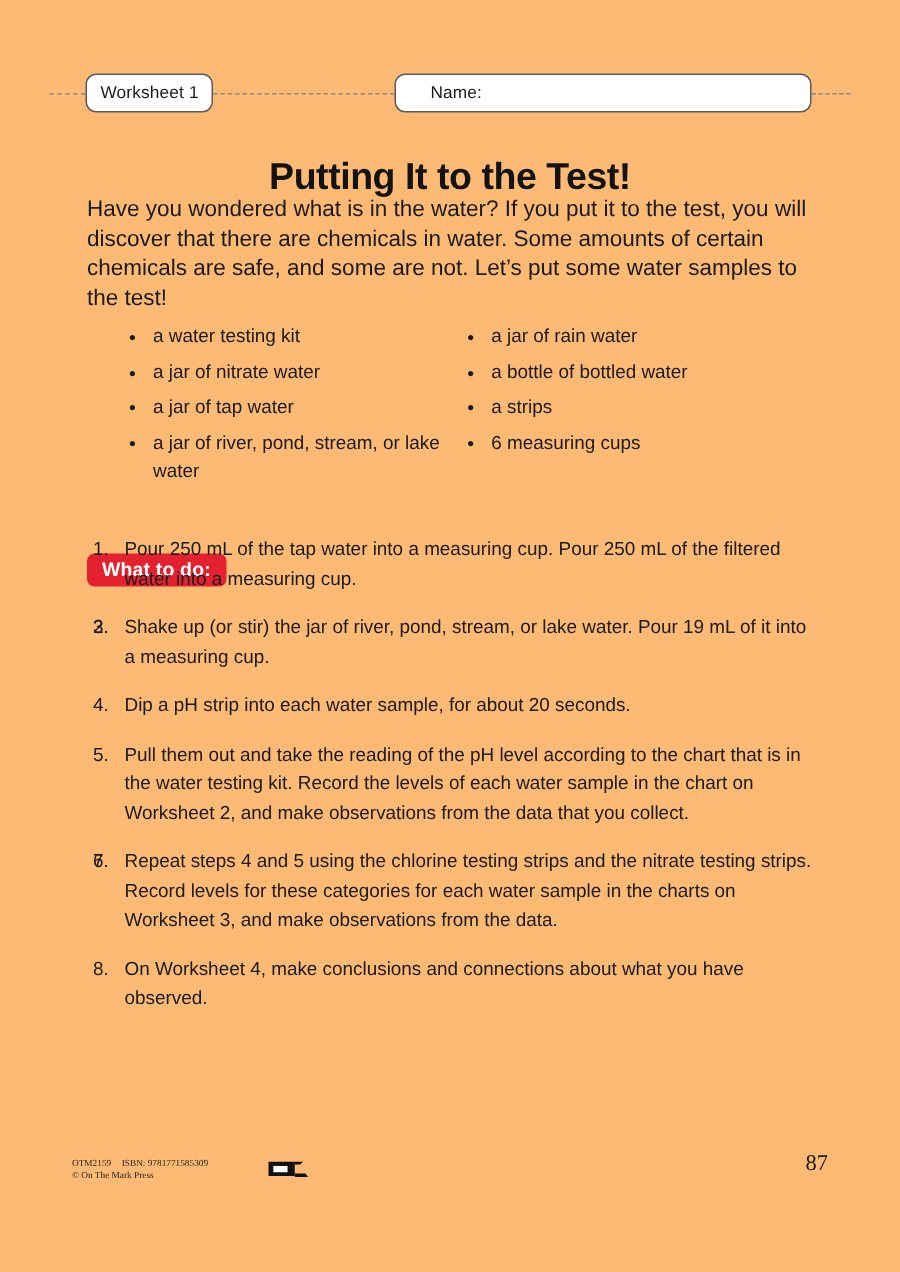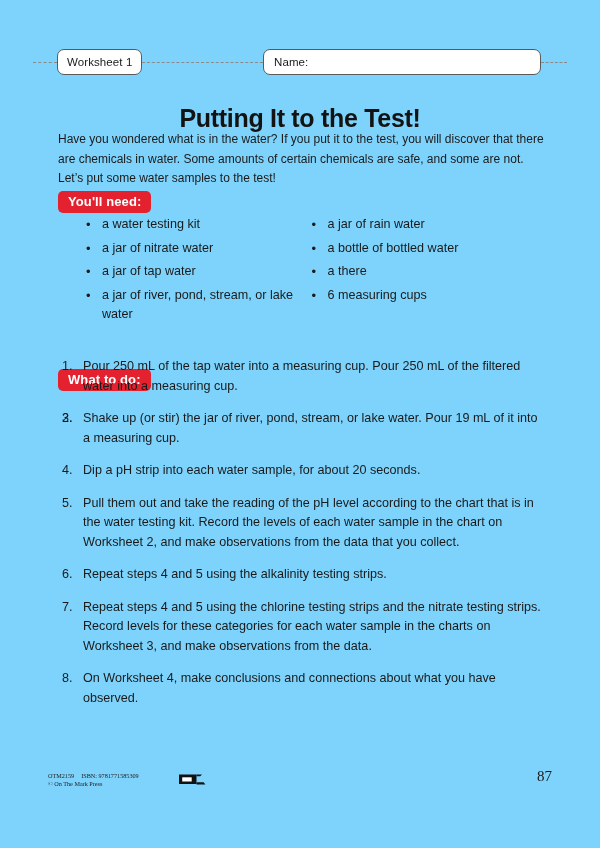--- a/index.html
+++ b/index.html
@@ -12,21 +12,21 @@
     height: 848px;
     font-family: "Liberation Sans", sans-serif;
     color: #1a1a1a;
     position: relative;
     overflow: hidden;
   }
   .page {
     position: relative;
     width: 600px;
     height: 848px;
-    background: #7dd3fc;
+    background: #fdba74;
     box-sizing: border-box;
   }
 
   
   .header-row {
     position: absolute;
     left: 33px;
     top: 48px;
     width: 534px;
     height: 28px;
@@ -52,21 +52,21 @@
     align-items: center;
     font-size: 11.5px;
     color: #1a1a1a;
     letter-spacing: 0.1px;
   }
   .hdr-worksheet {
     padding: 0 9px;
   }
   .hdr-name {
     width: 278px;
-    padding-left: 10px;
+    padding-left: 23px;
   }
 
   
   .title {
     position: absolute;
     left: 0;
     top: 88px;
     width: 600px;
     text-align: center;
     font-size: 25px;
@@ -75,21 +75,21 @@
     color: #131313;
     margin-top: 16px;
   }
 
   
   .intro {
     position: absolute;
     left: 58px;
     top: 130px;
     width: 487px;
-    font-size: 12px;
+    font-size: 15px;
     line-height: 19.5px;
     color: #1a1a1a;
   }
 
   
   .badge {
     position: absolute;
     display: inline-block;
     background: #e3212f;
     color: #ffffff;
@@ -206,21 +206,20 @@
     <div class="hdr-box hdr-name">
       <span>Name:</span>
     </div>
     <div class="dash dash-right"></div>
   </div>
 
   <div class="title">Putting It to the Test!</div>
 
   <div class="intro">Have you wondered what is in the water? If you put it to the test, you will discover that there are chemicals in water. Some amounts of certain chemicals are safe, and some are not. Let’s put some water samples to the test!</div>
 
-  <div class="badge badge-need">You'll need:</div>
 
   <div class="materials">
     <div class="mat-col col-left">
       <div class="mat-item">
         <span class="bullet">•</span>
         <span>a water testing kit</span>
       </div>
       <div class="mat-item">
         <span class="bullet">•</span>
         <span>a jar of nitrate water</span>
@@ -238,21 +237,21 @@
       <div class="mat-item">
         <span class="bullet">•</span>
         <span>a jar of rain water</span>
       </div>
       <div class="mat-item">
         <span class="bullet">•</span>
         <span>a bottle of bottled water</span>
       </div>
       <div class="mat-item">
         <span class="bullet">•</span>
-        <span>a there</span>
+        <span>a strips</span>
       </div>
       <div class="mat-item">
         <span class="bullet">•</span>
         <span>6 measuring cups</span>
       </div>
     </div>
   </div>
 
   <div class="badge badge-whatdo">What to do:</div>
 
@@ -271,21 +270,20 @@
     <div class="step">
       <span class="num">4.</span>
       <span>Dip a pH strip into each water sample, for about 20 seconds.</span>
     </div>
     <div class="step">
       <span class="num">5.</span>
       <span>Pull them out and take the reading of the pH level according to the chart that is in the water testing kit. Record the levels of each water sample in the chart on Worksheet 2, and make observations from the data that you collect.</span>
     </div>
     <div class="step">
       <span class="num">6.</span>
-      <span>Repeat steps 4 and 5 using the alkalinity testing strips.</span>
     </div>
     <div class="step">
       <span class="num">7.</span>
       <span>Repeat steps 4 and 5 using the chlorine testing strips and the nitrate testing strips. Record levels for these categories for each water sample in the charts on Worksheet 3, and make observations from the data.</span>
     </div>
     <div class="step">
       <span class="num">8.</span>
       <span>On Worksheet 4, make conclusions and connections about what you have observed.</span>
     </div>
   </div>

